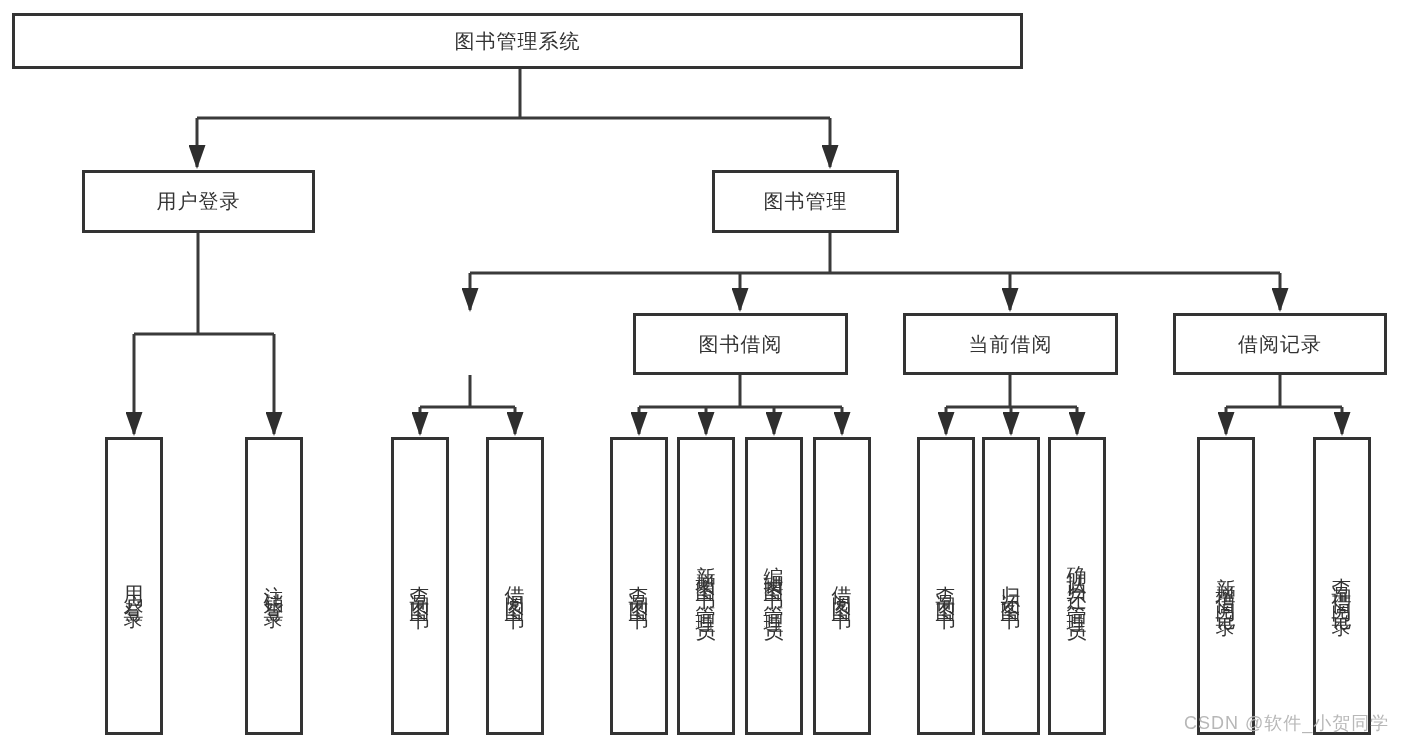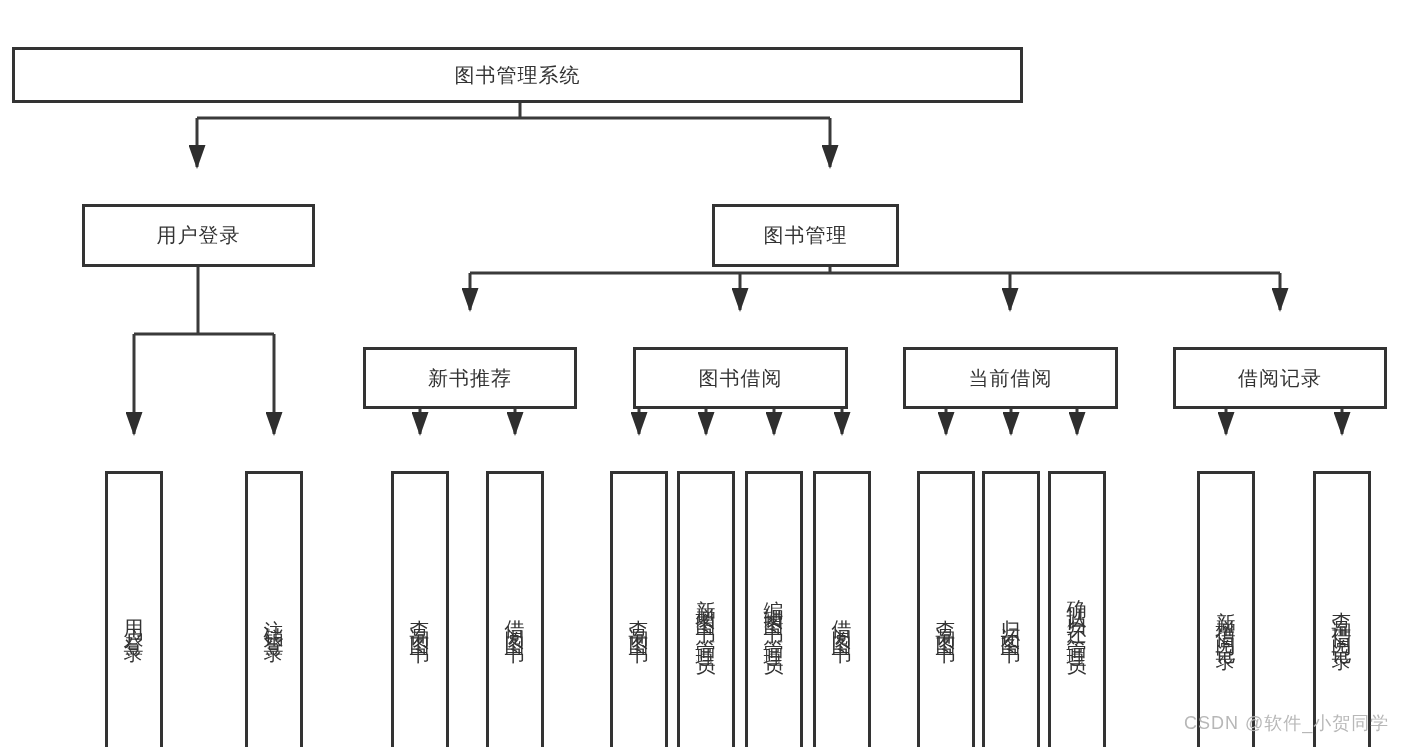--- a/index.html
+++ b/index.html
@@ -17,21 +17,20 @@
     border:3px solid #333333;
     background:#ffffff;
     color:#333333;
     display:flex;
     align-items:center;
     justify-content:center;
     font-size:20px;
     letter-spacing:1px;
     z-index:2;
     text-align:center;
-    margin-top:34px;
   }
   .v {
     writing-mode:vertical-rl;
     text-orientation:mixed;
     letter-spacing:8px;
     line-height:1;
     padding:10px 0;
   }
   
   .n0  { left:12px;   top:13px;  width:1011px; height:56px; }
@@ -104,21 +103,20 @@
       <line x1="1011" y1="407" x2="1011" y2="434" marker-end="url(#arrow)"></line>
       <line x1="1077" y1="407" x2="1077" y2="434" marker-end="url(#arrow)"></line>
       <line x1="1226" y1="407" x2="1226" y2="434" marker-end="url(#arrow)"></line>
       <line x1="1342" y1="407" x2="1342" y2="434" marker-end="url(#arrow)"></line>
     </g>
   </svg>
 
   <div class="node n0">图书管理系统</div>
   <div class="node n1">用户登录</div>
   <div class="node n2">图书管理</div>
-  <div class="node n3">新书推荐</div>
   <div class="node n4">图书借阅</div>
   <div class="node n5">当前借阅</div>
   <div class="node n6">借阅记录</div>
   <div class="node v n7">用户登录</div>
   <div class="node v n8">注销登录</div>
   <div class="node v n9">查询图书</div>
   <div class="node v n10">借阅图书</div>
   <div class="node v n11">查询图书</div>
   <div class="node v n12">新增图书（管理员）</div>
   <div class="node v n13">编辑图书（管理员）</div>

